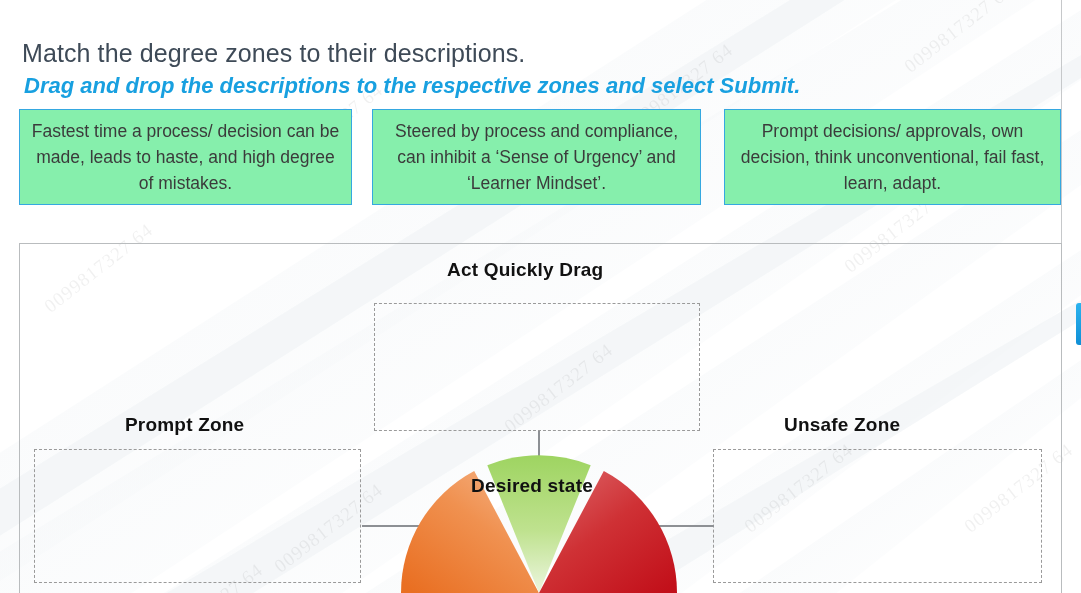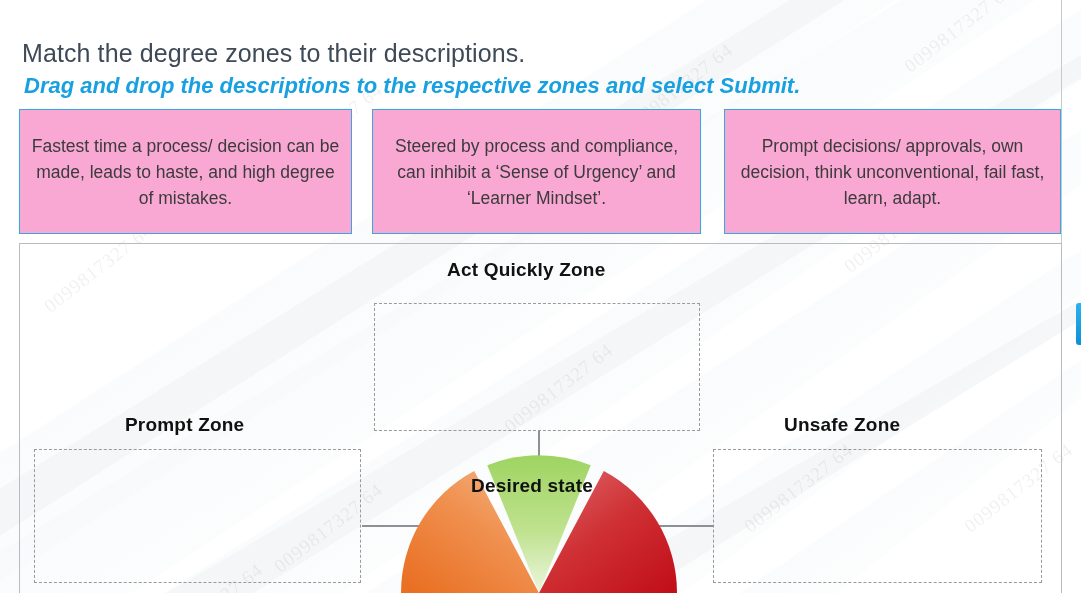--- a/index.html
+++ b/index.html
@@ -67,24 +67,24 @@
     font-weight: bold;
     color: #18a0e0;
     white-space: nowrap;
     font-style: italic;
   }
 
   
   .card {
     position: absolute;
     top: 109px;
-    height: 125px;
+    height: 96px;
     box-sizing: border-box;
     border: 1.5px solid #35a8e0;
-    background: #f9a8d4;
+    background: #86efac;
     display: flex;
     align-items: center;
     justify-content: center;
     text-align: center;
     font-size: 17.5px;
     line-height: 26px;
     color: #3b3b3b;
     cursor: move;
     padding: 0 10px;
   }
@@ -233,21 +233,21 @@
 
   <h1 id="title">Match the degree zones to their descriptions.</h1>
   <div id="subtitle">Drag and drop the descriptions to the respective zones and select Submit.</div>
 
   <div class="card" id="card-0">Fastest time a process/ decision can be made, leads to haste, and high degree of mistakes.</div>
   <div class="card" id="card-2">Prompt decisions/ approvals, own decision, think unconventional, fail fast, learn, adapt.</div>
   <div class="card" id="card-1">Steered by process and compliance, can inhibit a ‘Sense of Urgency’ and ‘Learner Mindset’.</div>
 
   <div id="panel"></div>
 
-  <div class="zone-label" id="label-act">Act Quickly Zone</div>
+  <div class="zone-label" id="label-act">Act Quickly Drag</div>
   <div class="zone-label" id="label-comfort">Prompt Zone</div>
   <div class="zone-label" id="label-unsafe">Unsafe Zone</div>
 
   <div class="dropzone" id="drop-act"></div>
   <div class="dropzone" id="drop-comfort"></div>
   <div class="dropzone" id="drop-unsafe"></div>
 
   <div class="connector" id="conn-act"></div>
   <div class="connector" id="conn-comfort"></div>
   <div class="connector" id="conn-unsafe"></div>

